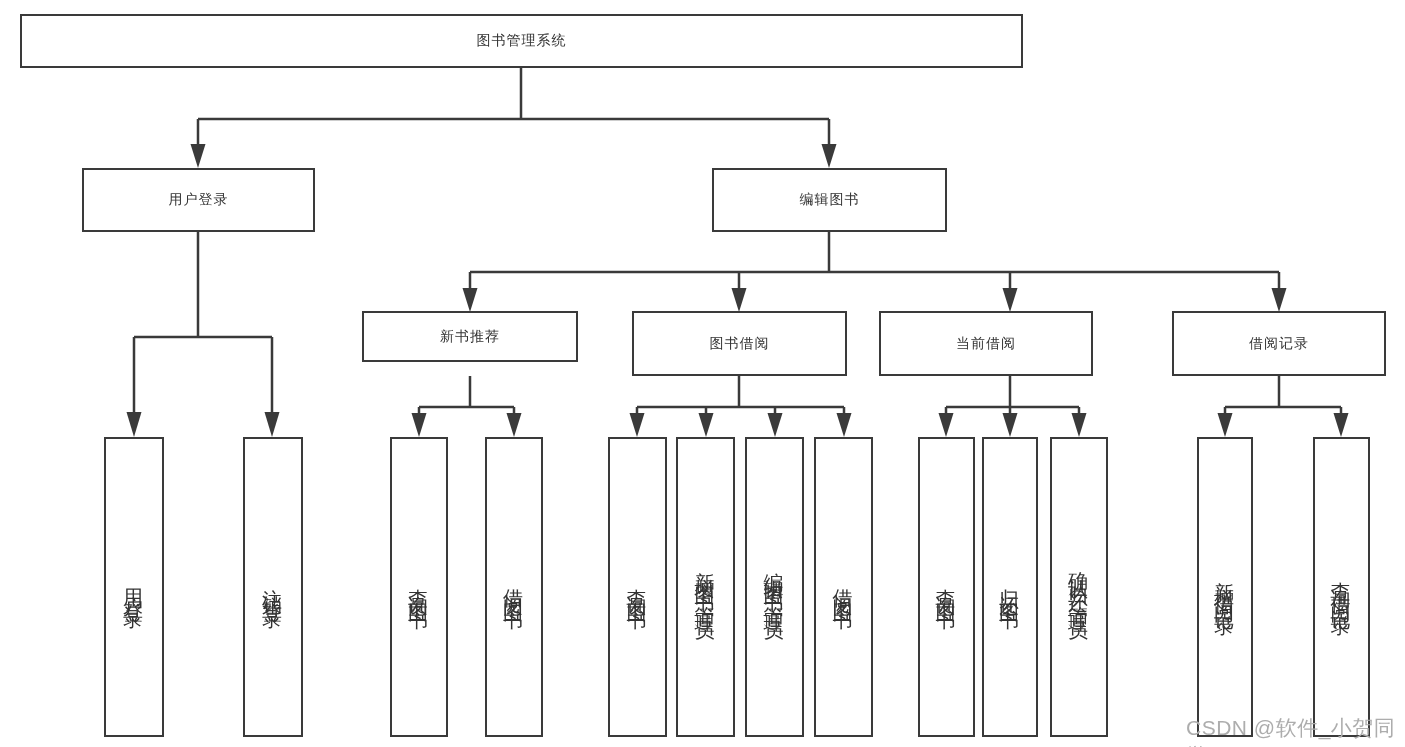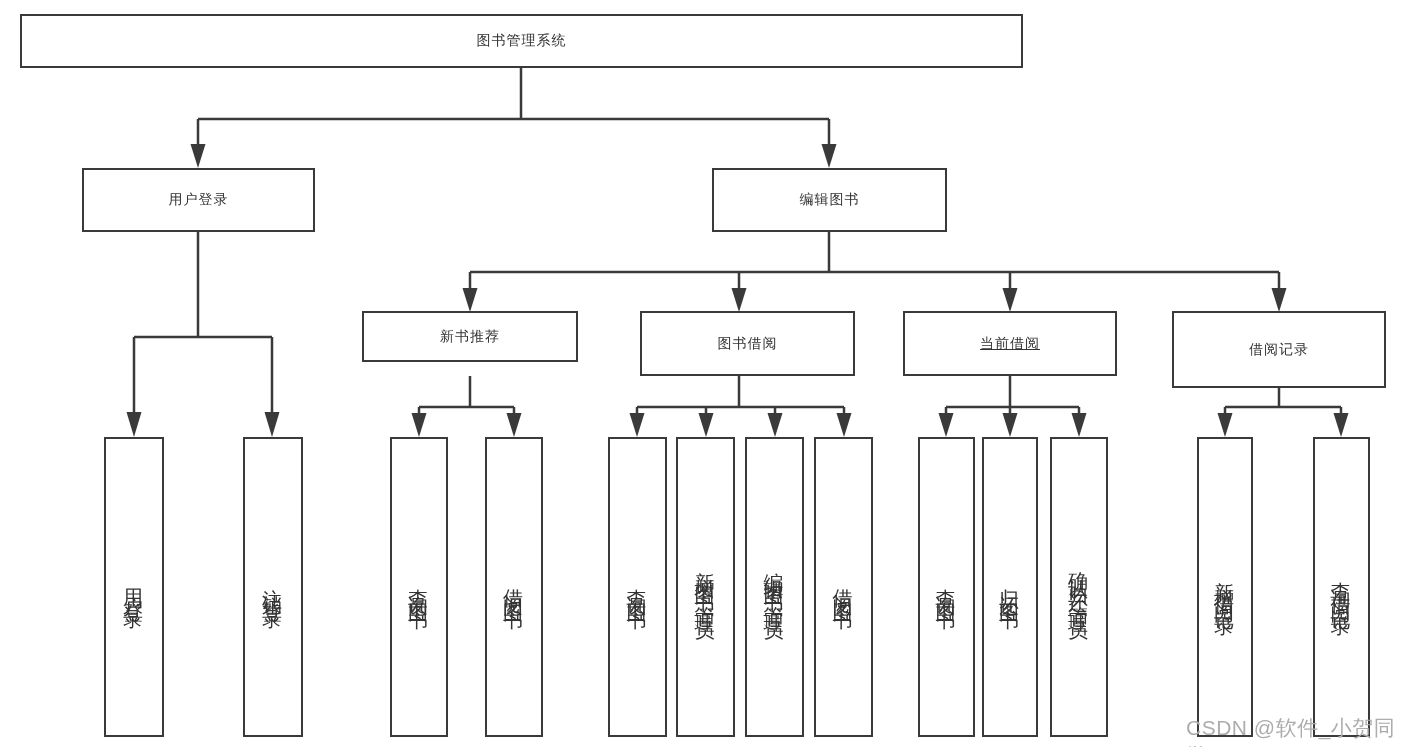--- a/index.html
+++ b/index.html
@@ -67,23 +67,23 @@
       <polygon points="1333.5,413 1348.5,413 1341,437"></polygon>
     </g>
   </svg>
 
   <div class="node hbox" style="left:20px;top:14px;width:1003px;height:54px;">图书管理系统</div>
 
   <div class="node hbox" style="left:82px;top:168px;width:233px;height:64px;">用户登录</div>
   <div class="node hbox" style="left:712px;top:168px;width:235px;height:64px;">编辑图书</div>
 
   <div class="node hbox" style="left:362px;top:311px;width:216px;height:51px;font-family:Liberation Mono, monospace;">新书推荐</div>
-  <div class="node hbox" style="left:632px;top:311px;width:215px;height:65px;margin-left:8px;">图书借阅</div>
-  <div class="node hbox" style="left:903px;top:311px;width:214px;height:65px;text-decoration:underline;">当前借阅</div>
-  <div class="node hbox" style="left:1172px;top:311px;width:214px;height:77px;">借阅记录</div>
+  <div class="node hbox" style="left:632px;top:311px;width:215px;height:65px;">图书借阅</div>
+  <div class="node hbox" style="left:879px;top:311px;width:214px;height:65px;">当前借阅</div>
+  <div class="node hbox" style="left:1172px;top:311px;width:214px;height:65px;">借阅记录</div>
 
   <div class="node vbox" style="left:104px;top:437px;width:60px;height:300px;">用户登录</div>
   <div class="node vbox" style="left:243px;top:437px;width:60px;height:300px;">注销登录</div>
 
   <div class="node vbox" style="left:390px;top:437px;width:58px;height:300px;">查询图书</div>
   <div class="node vbox" style="left:485px;top:437px;width:58px;height:300px;">借阅图书</div>
 
   <div class="node vbox" style="left:608px;top:437px;width:59px;height:300px;">查询图书</div>
   <div class="node vbox" style="left:676px;top:437px;width:59px;height:300px;">新增图书（管理员）</div>
   <div class="node vbox" style="left:745px;top:437px;width:59px;height:300px;">编辑图书（管理员）</div>

